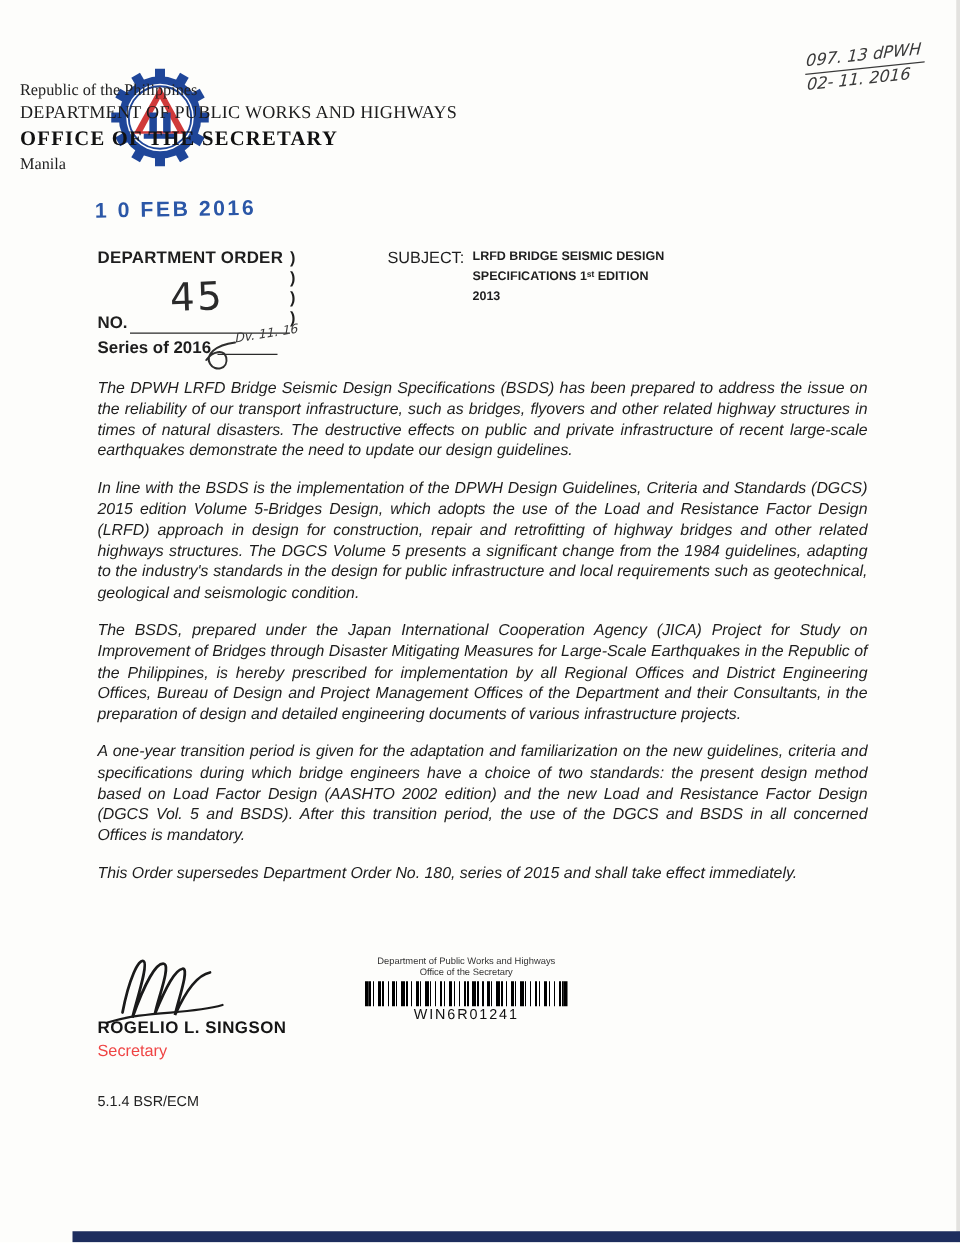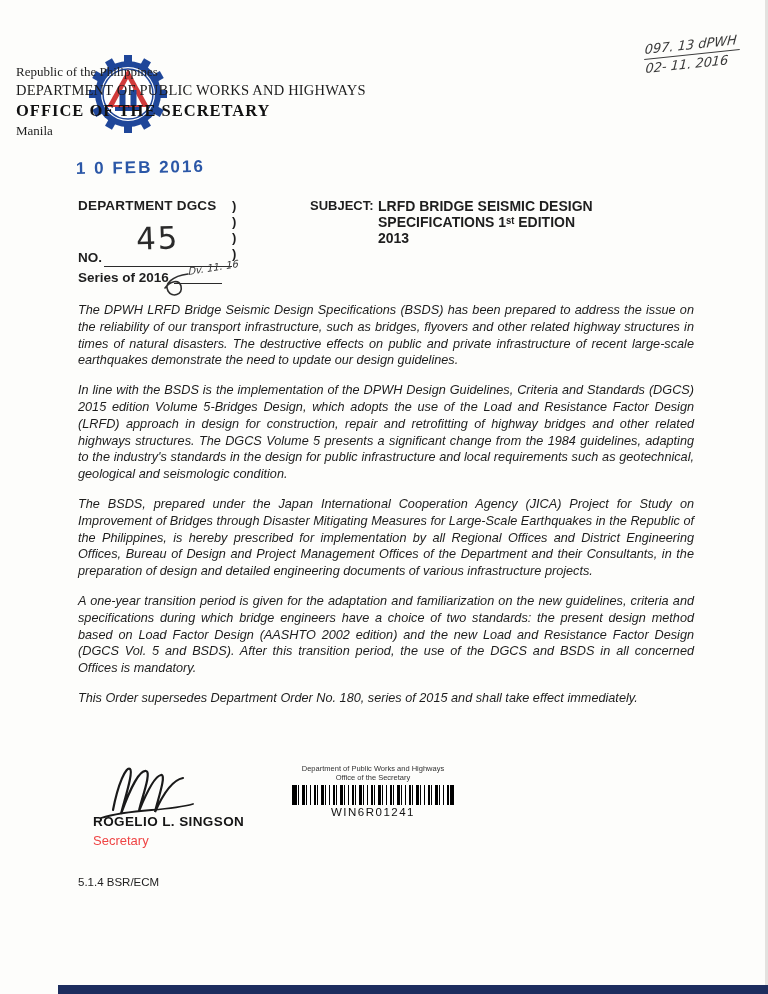--- a/index.html
+++ b/index.html
@@ -32,22 +32,22 @@
   .date-stamp {
     position:absolute; left:76px; top:158px; transform:rotate(-1deg);
     color:#2b57a7; font-weight:bold; font-size:17px; letter-spacing:2px;
   }
 
   
   .order-block { position:absolute; left:78px; top:198px; right:70px; height:100px; }
   .order-title { position:absolute; left:0; top:0; font-weight:bold; font-size:13.5px; letter-spacing:.2px; }
   .parens { position:absolute; left:154px; top:0; font-weight:bold; font-size:13px; line-height:16px; }
   .parens span { display:block; }
-  .subject-label { position:absolute; left:232px; top:0; font-weight:bold; font-size:13px; }
-  .subject-text { position:absolute; left:300px; top:0; font-weight:bold; font-size:14px; line-height:16px; }
+  .subject-label { position:absolute; left:232px; top:0; font-weight:normal; font-size:13px; }
+  .subject-text { position:absolute; left:300px; top:0; font-weight:bold; font-size:10px; line-height:16px; }
   .no-label { position:absolute; left:0; top:52px; font-weight:bold; font-size:13.5px; }
   .no-hand {
     position:absolute; left:58px; top:22px; font-family:"DejaVu Sans", sans-serif;
     font-size:31px; color:#2a2a2a; transform:rotate(-2deg); letter-spacing:2px;
   }
   .no-line { position:absolute; left:26px; top:68px; width:128px; border-bottom:1.6px solid #2a2a2a; }
   .series-label { position:absolute; left:0; top:72px; font-weight:bold; font-size:13.5px; }
   .series-line { position:absolute; left:96px; top:72px; width:48px; border-bottom:1.6px solid #2a2a2a; height:14px; }
   .series-note {
     position:absolute; left:110px; top:64px; transform:rotate(-9deg) skewX(-8deg);
@@ -56,21 +56,21 @@
   .series-loop { position:absolute; left:84px; top:74px; }
 
   
   .body-text { position:absolute; left:78px; top:302px; width:616px;font-style:italic; }
   .body-text p {
     font-size:12.7px; line-height:16.8px; text-align:justify;
     color:#1d1d1d; margin-bottom:13px;
   }
 
   
-  .sig-block { position:absolute; left:93px; top:762px; width:240px; height:100px;text-align:center; }
+  .sig-block { position:absolute; left:78px; top:762px; width:240px; height:100px;text-align:center; }
   .sig-svg { position:absolute; left:0; top:-6px; }
   .sig-name { position:absolute; left:0; top:52px; font-weight:bold; font-size:13.5px; letter-spacing:.4px; color:#151515; }
   .sig-title { position:absolute; left:0; top:71px; font-size:13px; color:#ef4444; }
 
   
   .barcode-block { position:absolute; left:280px; top:764px; width:186px; text-align:center; }
   .bc-org1 { font-size:7.5px; color:#333; line-height:9px; }
   .bc-org2 { font-size:7.5px; color:#333; line-height:9px; }
   .bc-bars {
     margin:3px auto 0; width:162px; height:20px;
@@ -129,21 +129,21 @@
       <div class="hdr-republic">Republic of the Philippines</div>
       <div class="hdr-dept">DEPARTMENT OF PUBLIC WORKS AND HIGHWAYS</div>
       <div class="hdr-office">OFFICE OF THE SECRETARY</div>
       <div class="hdr-manila">Manila</div>
     </div>
   </div>
 
   <div class="date-stamp">1 0 FEB 2016</div>
 
   <div class="order-block">
-    <div class="order-title">DEPARTMENT DGCS</div>
+    <div class="order-title">DEPARTMENT ORDER</div>
     <div class="parens">
       <span>)</span>
       <span>)</span>
       <span>)</span>
       <span>)</span>
     </div>
     <div class="subject-label">SUBJECT:</div>
     <div class="subject-text">
       <div>LRFD BRIDGE SEISMIC DESIGN</div>
       <div>SPECIFICATIONS 1ˢᵗ EDITION</div>

